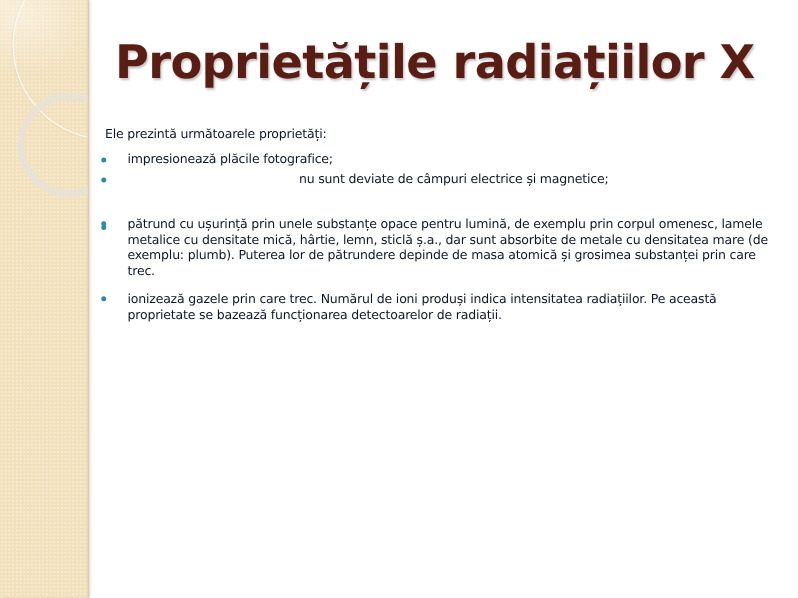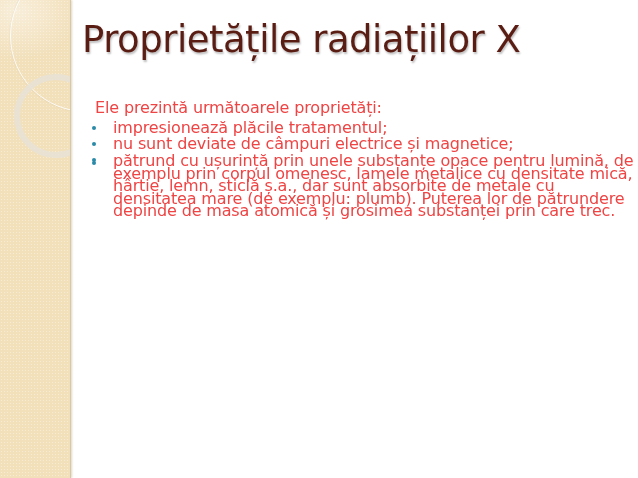--- a/index.html
+++ b/index.html
@@ -51,37 +51,37 @@
       top: 74px;
       width: 72px;
       height: 72px;
       border: 6px solid rgba(232,226,214,0.9);
       border-radius: 50%;
     }
     .title {
       position: absolute;
       left: 78px;
       top: 14px;
-      margin: 4px;
+      margin: 14px;
       font-family: "DejaVu Sans", sans-serif;
-      font-weight: normal;
+      font-weight: bold;
       font-size: 37px;
       letter-spacing: -0.5px;
       color: #5a1d14;
       text-shadow: 1px 2px 2px rgba(0,0,0,0.25);
       white-space: nowrap;
       text-align: center;
     }
     .content {
       position: absolute;
-      left: 95px;
+      left: 84px;
       top: 100px;
       width: 540px;
-      font-size: 16px;
-      color: #ef4444;
+      font-size: 10px;
+      color: #0f172a;
       letter-spacing: -0.15px;
     }
     .intro {
       margin: 0 0 4px 0;
       line-height: 16px;
     }
     ul.props {
       list-style: none;
       margin: 0;
       padding: 0;
@@ -118,27 +118,31 @@
   <div class="ring-small"></div>
 </div>
 
 <h1 class="title">Proprietățile radiațiilor X</h1>
 
 <div class="content">
   <p class="intro">Ele prezintă următoarele proprietăți:</p>
   <ul class="props">
     <li class="single">
       <span class="bullet"></span>
-      <span>impresionează plăcile tratamentul;</span>
+      <span>impresionează plăcile fotografice;</span>
     </li>
-    <li class="single" style="margin-bottom:3px;">
+    <li class="single" style="margin-bottom:22px;text-align:center;">
       <span class="bullet"></span>
       <span>nu sunt deviate de câmpuri electrice și magnetice;</span>
     </li>
     <li class="single" style="margin-bottom:3px;">
       <span class="bullet"></span>
     </li>
     <li style="margin-bottom:10px;">
       <span class="bullet"></span>
       <span>pătrund cu ușurință prin unele substanțe opace pentru lumină, de exemplu prin corpul omenesc, lamele metalice cu densitate mică, hârtie, lemn, sticlă ș.a., dar sunt absorbite de metale cu densitatea mare (de exemplu: plumb). Puterea lor de pătrundere depinde de masa atomică și grosimea substanței prin care trec.</span>
     </li>
+    <li style="margin-bottom:6px;">
+      <span class="bullet"></span>
+      <span>ionizează gazele prin care trec. Numărul de ioni produși indica intensitatea radiațiilor. Pe această proprietate se bazează funcționarea detectoarelor de radiații.</span>
+    </li>
   </ul>
 </div>
 
 </body></html>

